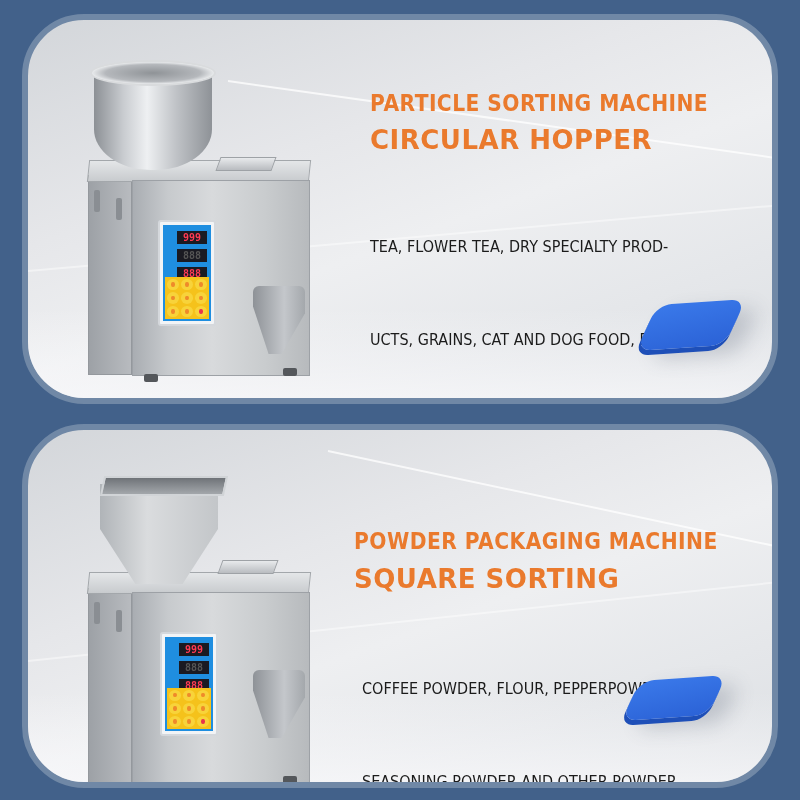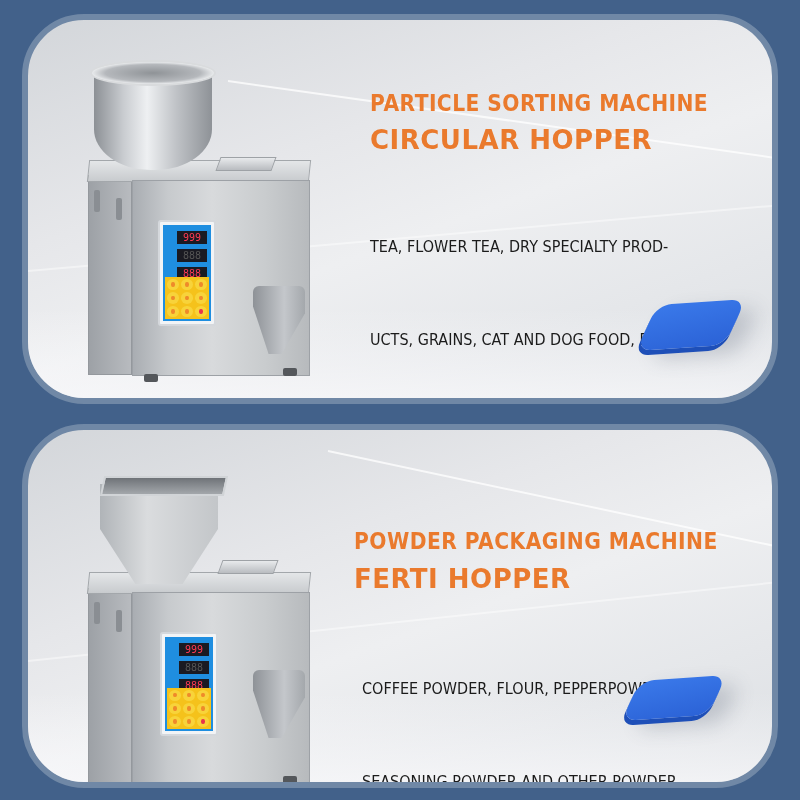--- a/index.html
+++ b/index.html
@@ -81,21 +81,21 @@
     padding: 3px;
   }
   .control .inner {
     width: 100%; height: 100%;
     background: #1f8ee0;
     position: relative;
   }
   .led {
     position: absolute; left: 14px; width: 30px; height: 13px;
     background: #1a1a22; color: #ff3a52;
-    font-family: "DejaVu Sans Mono", monospace; font-size: 10px; font-weight: normal;
+    font-family: "DejaVu Sans Mono", monospace; font-size: 10px; font-weight: bold;
     line-height: 13px; text-align: center;
   }
   .led.dim { color: #555; }
   .keys {
     position: absolute; left: 2px; right: 2px; bottom: 2px; height: 44%;
     background: #f5c21b;
     display: grid; grid-template-columns: repeat(3, 1fr); gap: 2px; padding: 2px;
   }
   .keys span { background: #f8d33a; border-radius: 50%; position: relative; }
   .keys span::after {
@@ -228,21 +228,21 @@
           <span class="red"></span>
         </div>
       </div>
     </div>
     <div class="chute" style="left:175px;top:200px;width:52px;height:68px;"></div>
     <div class="foot" style="left:66px;top:312px;"></div>
     <div class="foot" style="left:205px;top:306px;"></div>
   </div>
 
   <div class="title main" style="left:326px;top:98px;">POWDER PACKAGING MACHINE</div>
-  <div class="title sub" style="left:326px;top:134px;">FERTI HOPPER</div>
+  <div class="title sub" style="left:326px;top:134px;">SQUARE SORTING</div>
 
   <div class="desc" style="left:334px;top:182px;">
     <div>COFFEE POWDER, FLOUR, PEPPERPOWDER,-</div>
     <div>SEASONING POWDER AND OTHER POWDER</div>
     
   </div>
 
   <div class="pad" style="left:604px;top:248px;width:84px;height:40px;"></div>
 </div>
 

